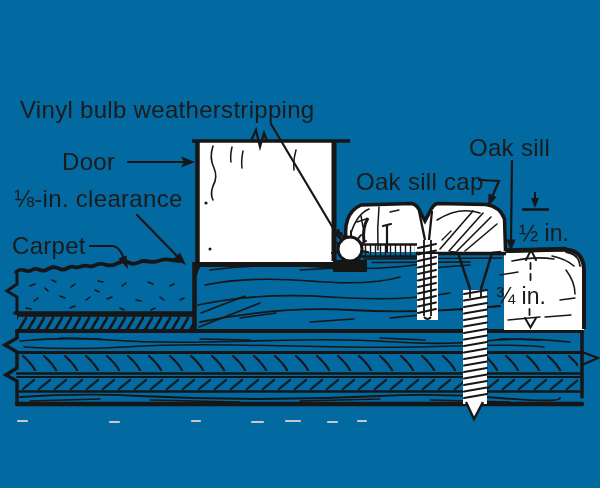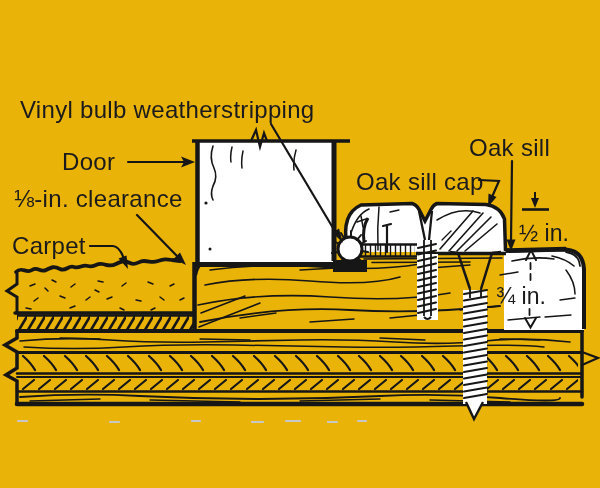--- a/index.html
+++ b/index.html
@@ -1,16 +1,16 @@
 <!DOCTYPE html>
 <html><head>
 <meta charset="utf-8">
 <style>
   html,body{margin:0;padding:0;background:#ffffff;}
-  #stage{position:relative;width:600px;height:488px;background:#eab308;overflow:hidden;
+  #stage{position:relative;width:600px;height:488px;background:#0369a1;overflow:hidden;
          font-family:"Liberation Sans","DejaVu Sans",sans-serif;}
   svg{position:absolute;left:0;top:0;}
   text{fill:#1b1b1b;font-family:"Liberation Sans","DejaVu Sans",sans-serif;}
   .lbl{font-size:24px;letter-spacing:.3px;}
   .dim{font-size:23px;}
 </style>
 </head>
 <body>
 
 <div id="stage">

